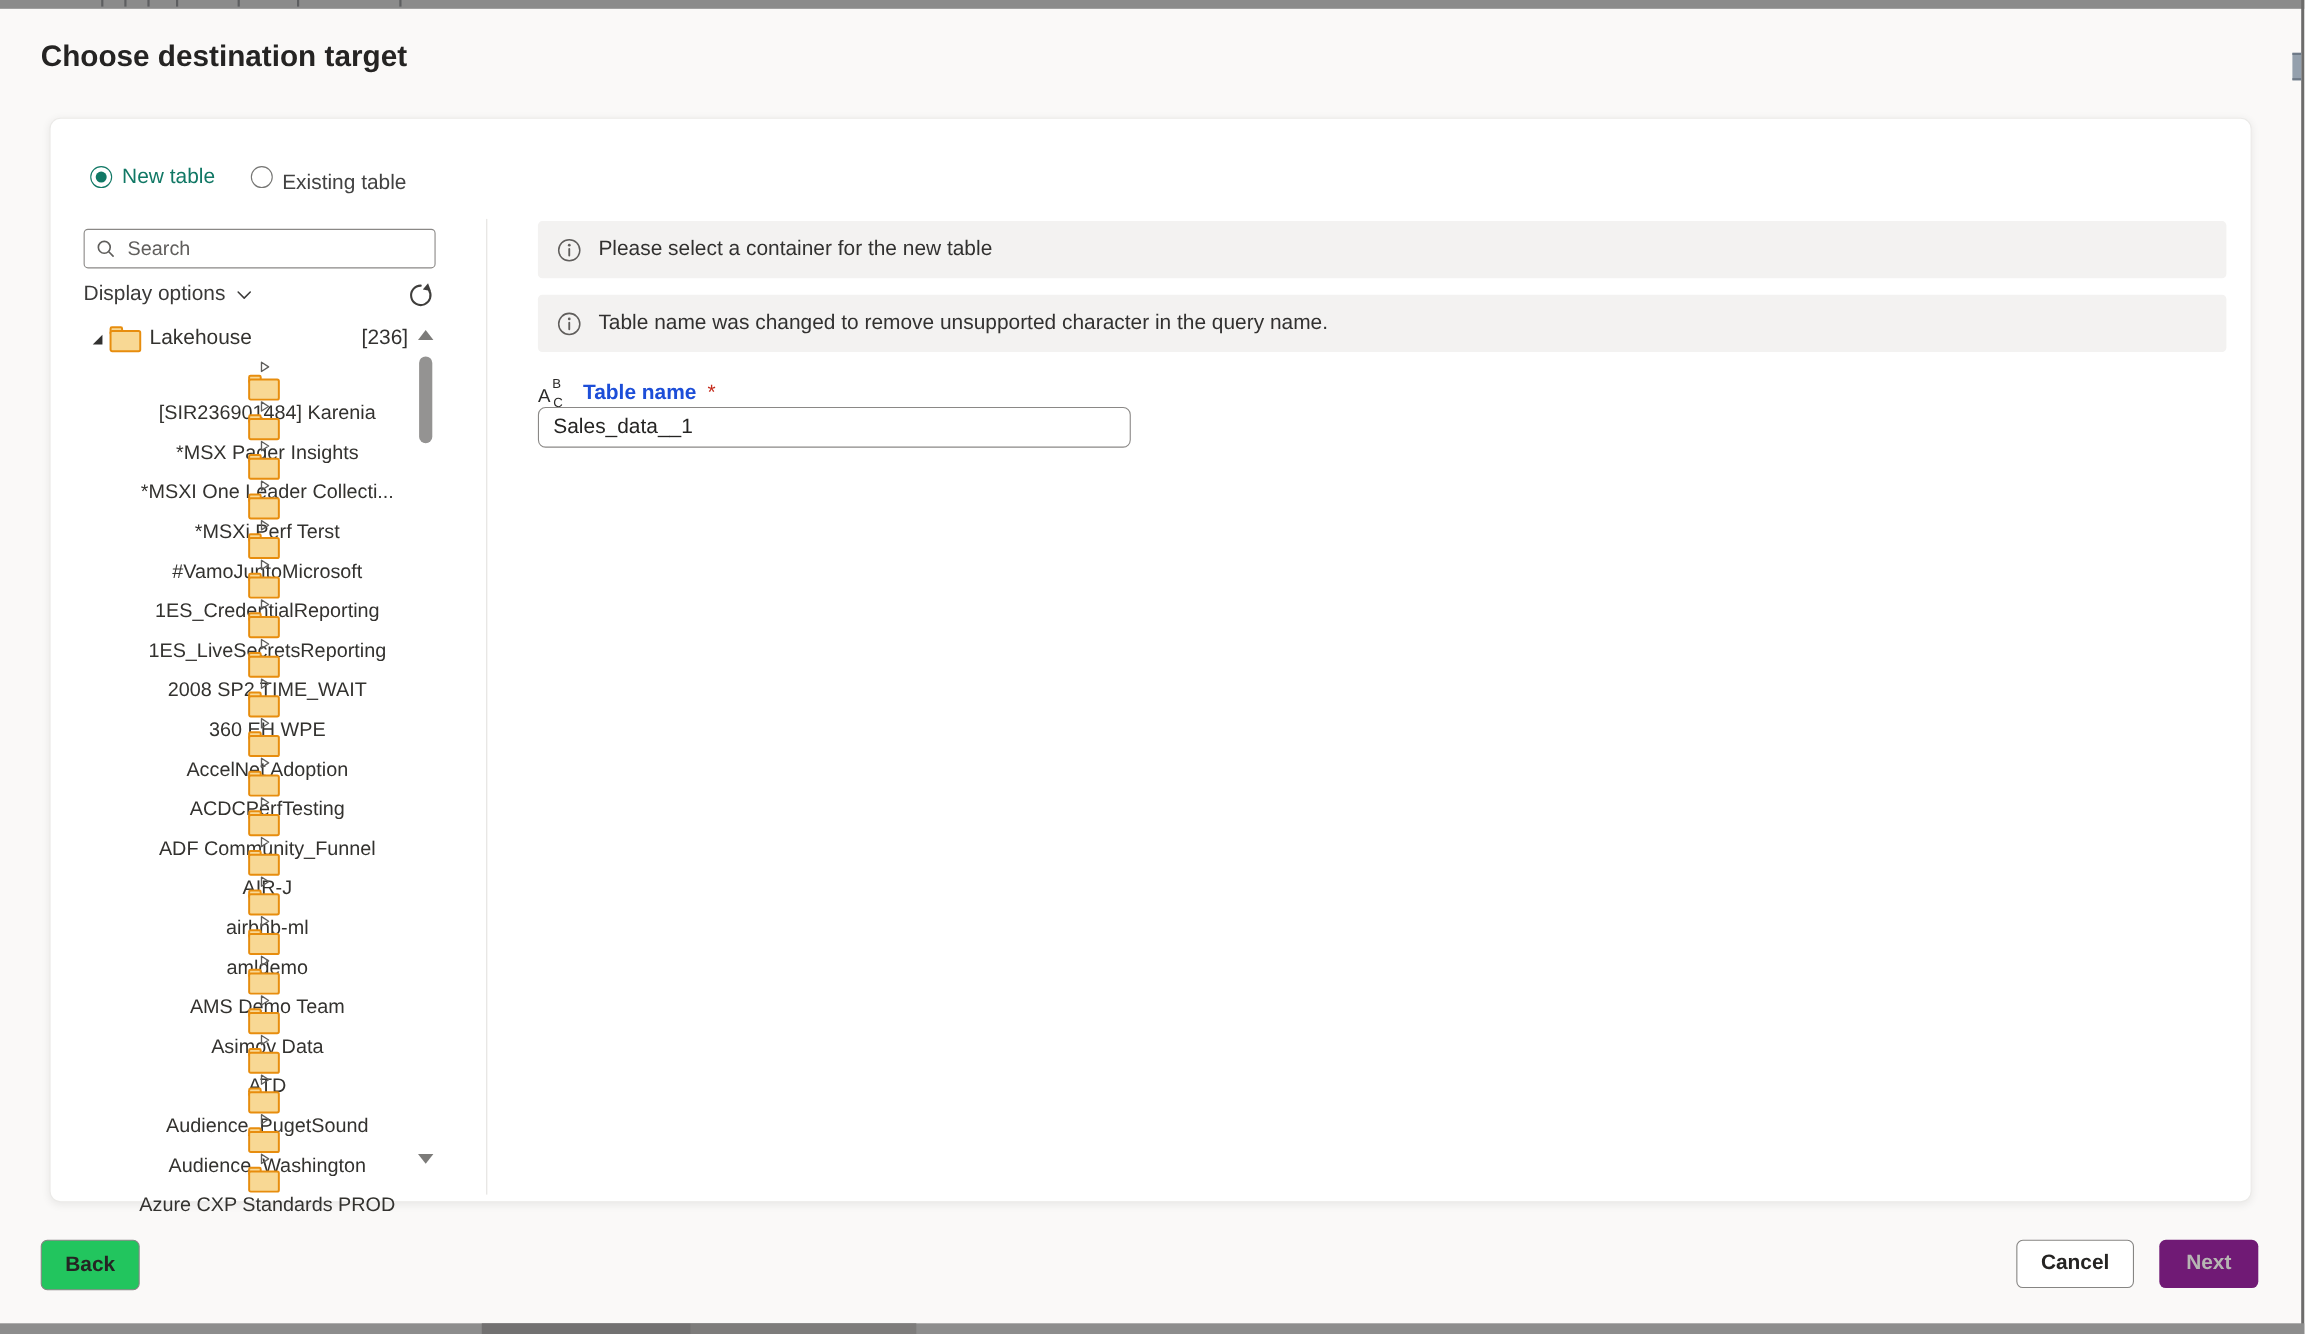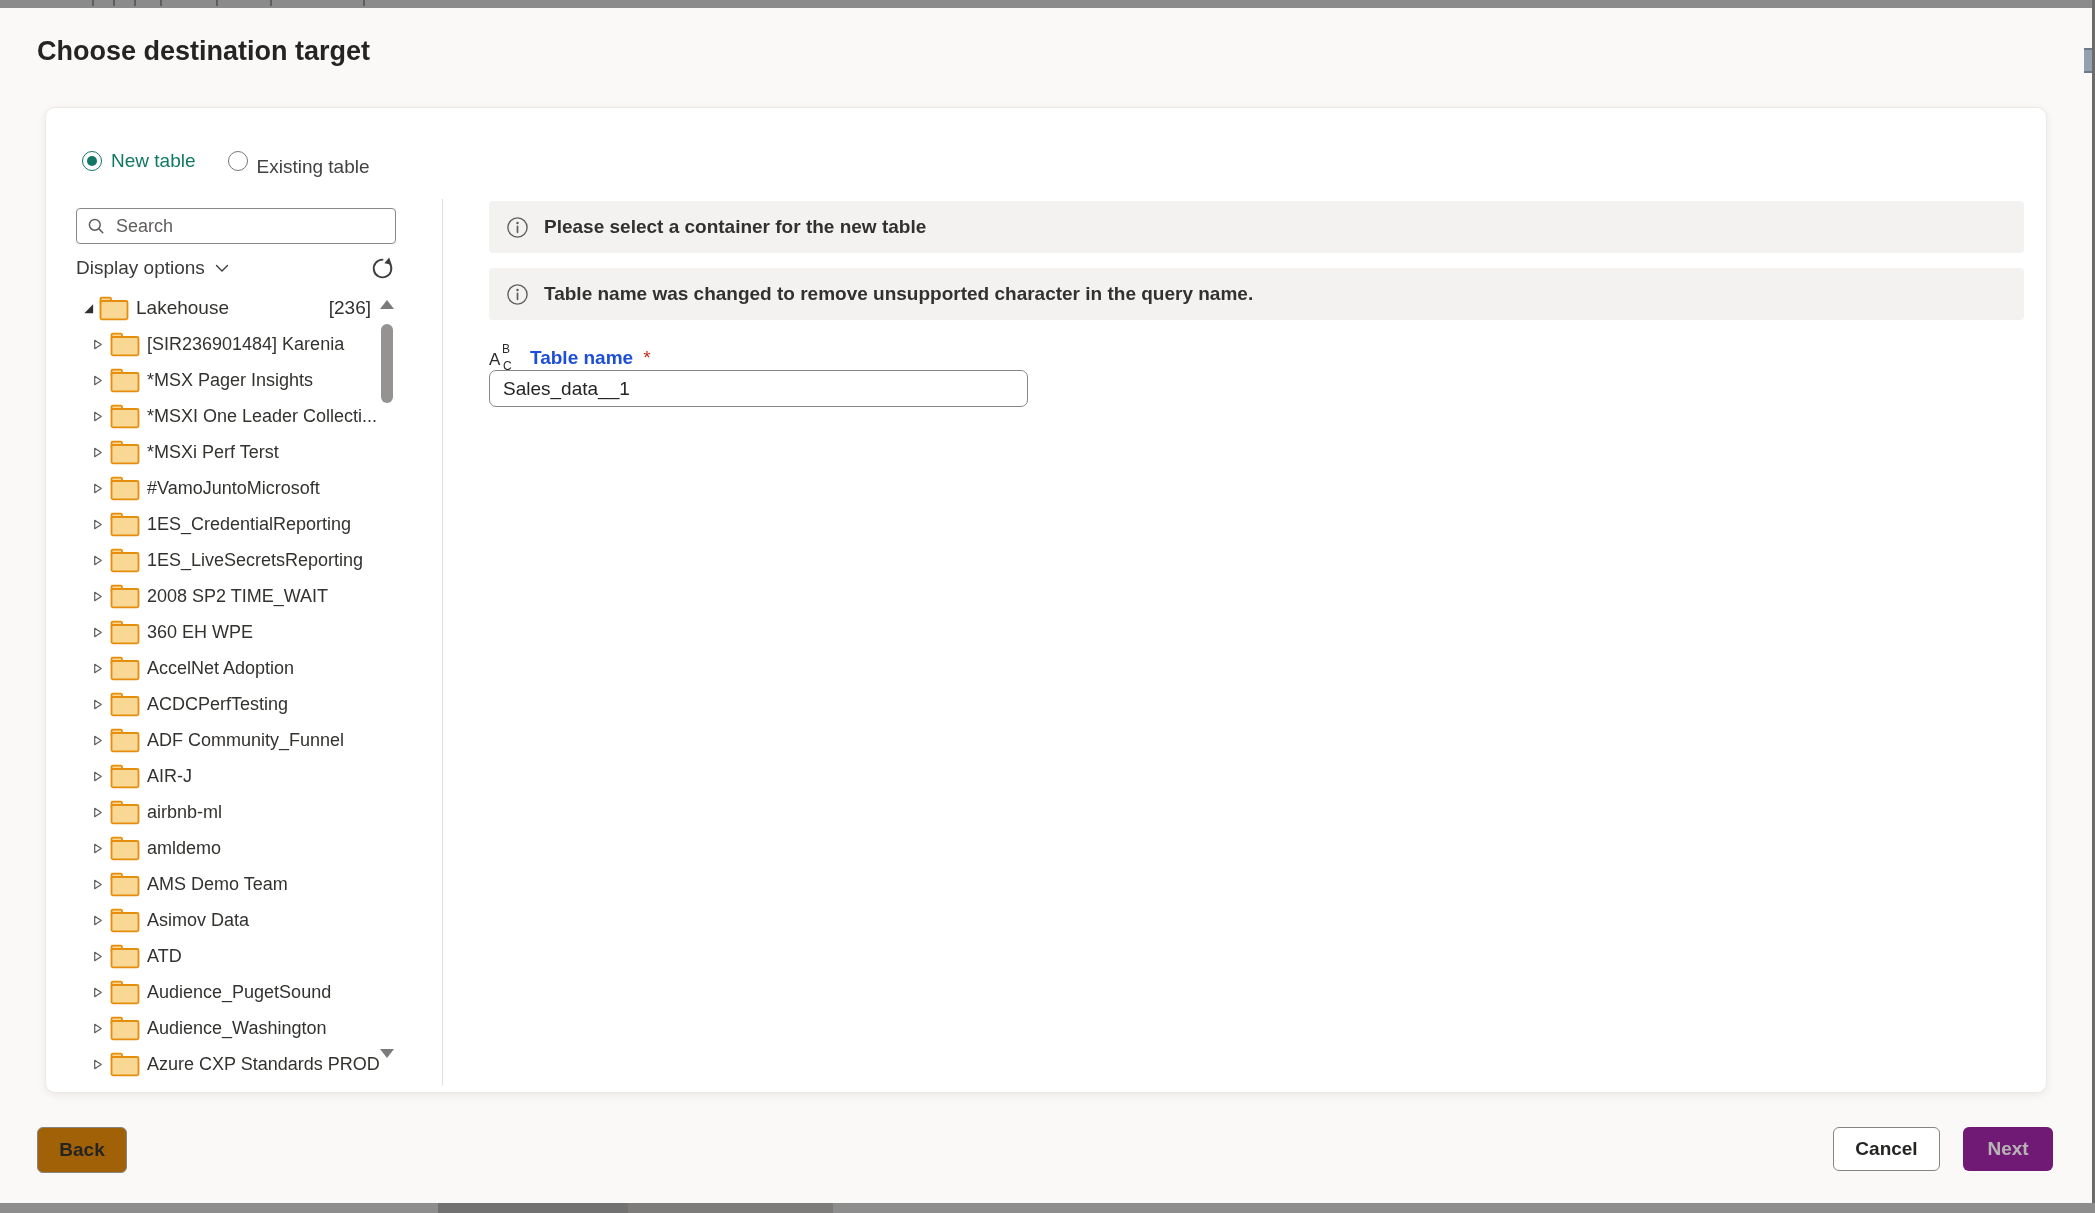--- a/index.html
+++ b/index.html
@@ -48,56 +48,56 @@
   .display-options { display:flex; align-items:center; gap:10px; background:none; border:none; padding:0; cursor:pointer;
                      font-family:inherit; font-size:19px; color:#3b3a39; }
   .refresh-btn { background:none; border:none; padding:0; cursor:pointer; display:flex; }
 
   .tree { position:absolute; left:0; top:182px; width:330px; }
   .tree-row { height:36px; display:flex; align-items:center; font-size:18px; color:#33322f; white-space:nowrap; cursor:pointer; }
   .tree-row.root { padding-left:35px; padding-right:5px; font-size:19px; }
   .tree-row.root .caret { margin-right:4px; }
   .tree-row.root .folder { margin-right:7px; }
   .tree-row.root .count { margin-left:auto; color:#323130; }
-  .tree-row.child { padding-left:44px; }
+  .tree-row.child { padding-left:64px;flex-direction:column; }
   .tree-row.child .caret { margin-right:6px; }
   .tree-row.child .folder { margin-right:7px; }
   .caret { width:14px; height:14px; flex:none; display:flex; align-items:center; justify-content:center; }
   .folder { flex:none; display:flex; }
 
   
   .sb-up { position:absolute; left:334px; top:192px; width:0; height:0;
            border-left:7px solid transparent; border-right:7px solid transparent; border-bottom:9px solid #7c7b79; }
   .sb-down { position:absolute; left:334px; top:941px; width:0; height:0;
            border-left:7px solid transparent; border-right:7px solid transparent; border-top:9px solid #7c7b79; }
   .sb-thumb { position:absolute; left:335px; top:216px; width:12px; height:79px; background:#949392; border-radius:6px; cursor:grab; }
 
   .vdivider { position:absolute; left:396px; top:91px; width:1px; height:887px; background:#e3e1df; }
 
   
   .banner { position:absolute; left:443px; width:1535px; height:52px; background:#f3f2f1; border-radius:4px;
-            display:flex; align-items:center; padding:0 17px; gap:15px; font-size:19px; color:#323130;font-weight:bold; }
+            display:flex; align-items:center; padding:0 17px; gap:15px; font-size:19px; color:#323130; }
   .banner.b1 { top:93px; }
   .banner.b2 { top:160px; }
 
   .field-row { position:absolute; left:443px; top:234px; height:28px; display:flex; align-items:flex-end; gap:10px; }
   .abc-icon { width:31px; height:27px; position:relative; color:#2b2a29; flex:none; }
   .abc-icon .a { position:absolute; left:0; bottom:2px; font-size:17px; line-height:1; }
   .abc-icon .b { position:absolute; left:13px; top:0; font-size:12px; line-height:1; }
   .abc-icon .c { position:absolute; left:14px; bottom:-2px; font-size:12px; line-height:1; }
   .field-label { font-size:19px; font-weight:600; color:#1d4ed8; line-height:24px; }
   .required { color:#c52b1c; font-size:19px; line-height:24px; }
 
   .table-input { position:absolute; left:443px; top:262px; width:539px; height:37px; background:#fff;
                  border:1px solid #8a8886; border-radius:7px; padding:0 13px; font-family:inherit;
                  font-size:19px; color:#252423; outline:none; }
 
   
   .btn { position:absolute; top:1127px; border-radius:6px; font-family:inherit; font-size:19px; font-weight:600; cursor:pointer; }
-  .btn.back   { left:37px;   width:90px;  height:46px; background:#a16207; border:1px solid #868583; color:#252423; }
+  .btn.back   { left:37px;   width:90px;  height:46px; background:#22c55e; border:1px solid #868583; color:#252423; }
   .btn.cancel { left:1833px; width:107px; height:44px; background:#fff; border:1px solid #868583; color:#252423; }
   .btn.next   { left:1963px; width:90px;  height:44px; background:#701a75; border:none; color:#b7b5b3; cursor:default; }
 </style>
 </head>
 <body>
 
 <div class="top-strip">
   <div class="mark" style="left:92px"></div>
   <div class="mark" style="left:113px"></div>
   <div class="mark" style="left:134px"></div>

